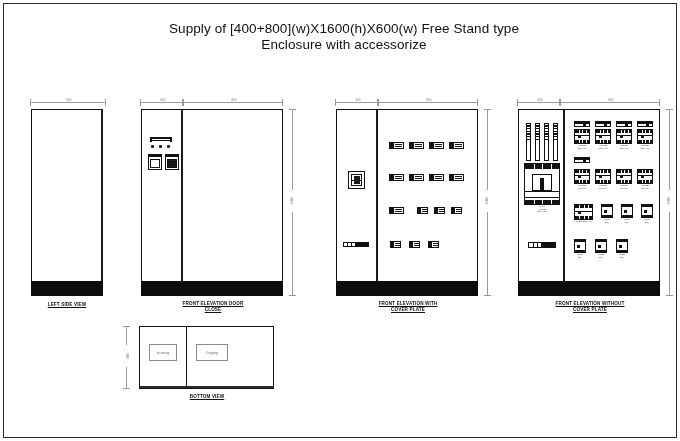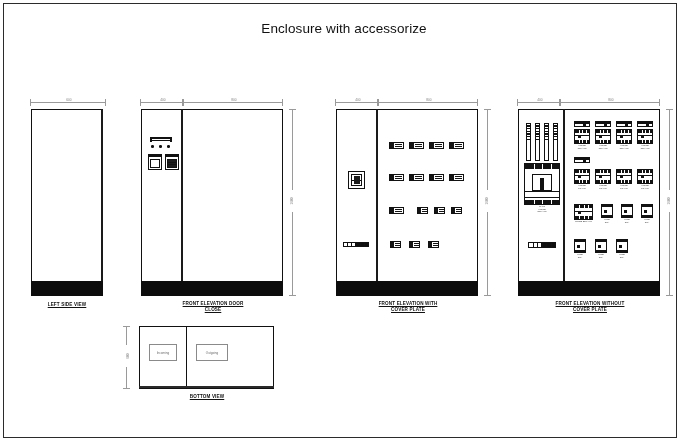--- a/index.html
+++ b/index.html
@@ -112,20 +112,21 @@
   .cutout{position:absolute;border:1px solid #8a8a8a;box-sizing:border-box;background:#fff;}
   .cutout span{position:absolute;left:0;right:0;top:50%;transform:translateY(-50%);
                text-align:center;font-size:3.1px;color:#6e6e6e;}
 </style>
 </head>
 <body>
 
 <div id="sheet">
 
   <div id="title">
+    <span>Supply of [400+800](w)X1600(h)X600(w) Free Stand type</span>
     <span class="l2">Enclosure with accessorize</span>
   </div>
 
   <div class="view" style="left:25px;top:95px;width:85px;height:215px;">
 
     <div class="dim-h" style="left:1px;top:0px;width:76px;"></div>
     <div class="dim-txt" style="left:26px;top:-1px;width:26px;">600</div>
 
     <div class="cab thick" style="left:2px;top:10px;width:72px;height:187px;"></div>
     <div class="vdiv heavy" style="left:72px;top:10px;height:187px;"></div>

